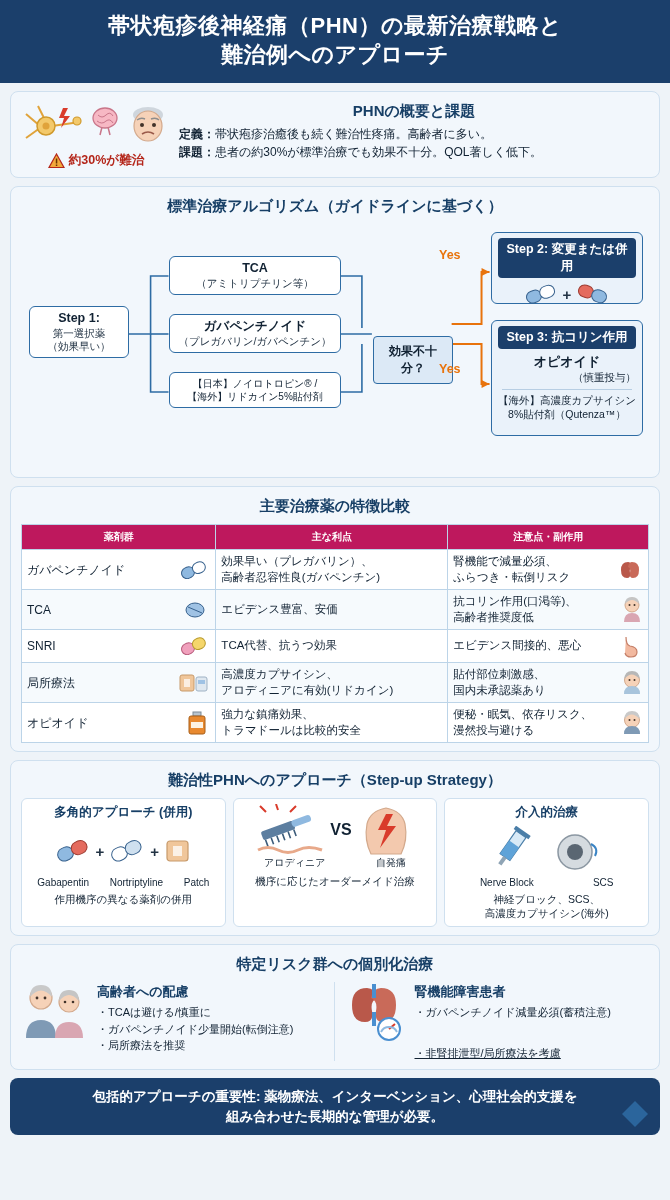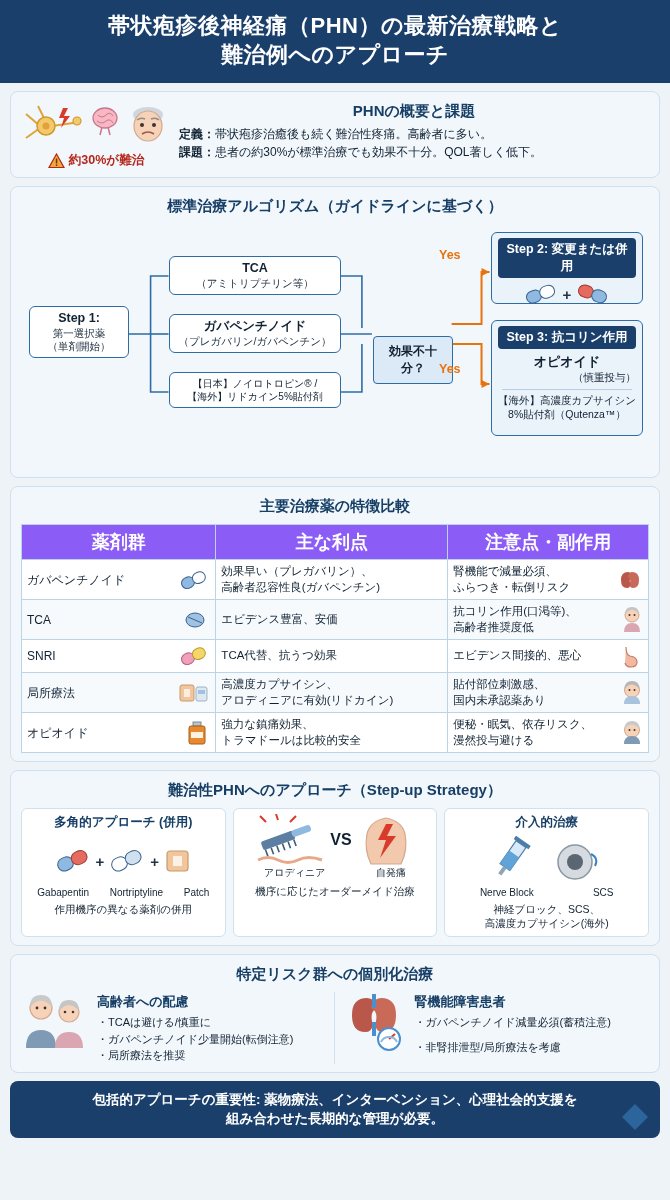--- a/index.html
+++ b/index.html
@@ -76,21 +76,21 @@
   .outbox {
     position:absolute; background:#eaf2fa; border:1.5px solid #2e6ca4;
     border-radius:6px; padding:5px 6px; text-align:center;
   }
   .yes-label { position:absolute; color:#e8730c; font-weight:bold; font-size:12.5px; }
   svg.connectors { position:absolute; left:0; top:0; width:100%; height:100%; }
 
   
   table.cmp { width:100%; border-collapse:collapse; font-size:11.5px; }
   table.cmp th {
-    background:#8b5cf6; color:#fff; font-size:18px; font-weight:bold;
+    background:#be185d; color:#fff; font-size:10px; font-weight:bold;
     padding:5px 4px; border:1px solid #bcd4e8;
   }
   table.cmp td {
     border:1px solid #bcd4e8; padding:4px 5px; background:#fff; vertical-align:middle;
     line-height:1.35;
   }
   table.cmp tr:nth-child(even) td { background:#f6fafd; }
   .drugcell { display:flex; align-items:center; justify-content:space-between; gap:4px; }
   .drugname { font-size:12px; font-weight:500; }
   .ae-cell { display:flex; align-items:center; justify-content:space-between; gap:4px;}
@@ -197,21 +197,21 @@
         <path d="M432 100 H462 V48 H470" stroke="#e8730c" stroke-width="2" fill="none"></path>
         <polygon points="470,48 462,44 462,52" fill="#e8730c"></polygon>
 
         <path d="M432 120 H462 V160 H470" stroke="#e8730c" stroke-width="2" fill="none"></path>
         <polygon points="470,160 462,156 462,164" fill="#e8730c"></polygon>
       </svg>
 
       <div class="box" style="left:8px; top:82px; width:100px;">
         <div class="t1">Step 1:</div>
         <div class="t2">第一選択薬</div>
-        <div class="t2">（単剤開始）</div>
+        <div class="t2">（効果早い）</div>
       </div>
 
       <div class="box" style="left:148px; top:32px; width:172px;">
         <div class="t1">TCA</div>
         <div class="t2">（アミトリプチリン等）</div>
       </div>
       <div class="box" style="left:148px; top:90px; width:172px;">
         <div class="t1">ガバペンチノイド</div>
         <div class="t2">（プレガバリン/ガバペンチン）</div>
       </div>
@@ -533,21 +533,21 @@
           <path d="M38 6 q15 0 15 17 q0 17 -13 17 q-9 0 -7 -11 q2 -10 -5 -13 q2 -10 10 -10z" fill="#c96a59"></path>
           <rect x="29" y="2" width="4" height="14" fill="#4a8fd0"></rect>
           <rect x="29" y="30" width="4" height="14" fill="#4a8fd0"></rect>
           <circle cx="46" cy="47" r="11" fill="#fff" stroke="#4a8fd0" stroke-width="2"></circle>
           <path d="M46 47 L52 42" stroke="#d93b2b" stroke-width="2"></path>
           <path d="M38 50 a9 9 0 0 1 16 0" stroke="#8fb9e0" stroke-width="2" fill="none"></path>
         </svg>
         <div class="txt">
           <div class="hh">腎機能障害患者</div>
           <div>・ガバペンチノイド減量必須(蓄積注意)</div>
-          <div style="margin-top:8px;">・非腎排泄型/局所療法を考慮</div>
+          <div style="margin-top:24px;text-decoration:underline;">・非腎排泄型/局所療法を考慮</div>
         </div>
       </div>
     </div>
   </div>
 
   <div class="footer">
     <div>包括的アプローチの重要性: 薬物療法、インターベンション、心理社会的支援を</div>
     <div>組み合わせた長期的な管理が必要。</div>
     <svg style="position:absolute; right:8px; bottom:4px;" width="34" height="34" viewBox="0 0 34 34">
       <path d="M17 4 L30 17 L17 30 L4 17 Z" fill="#2e6ca4" opacity="0.85"></path>

